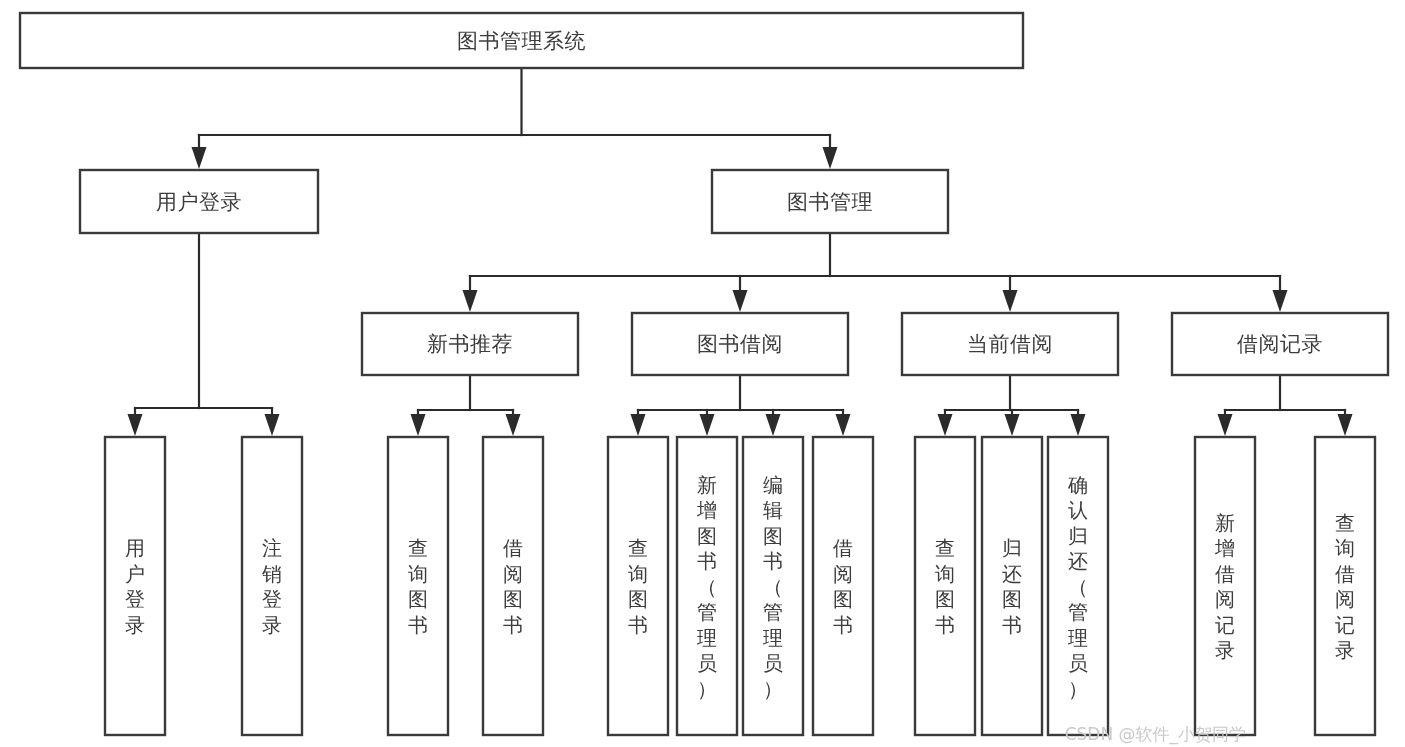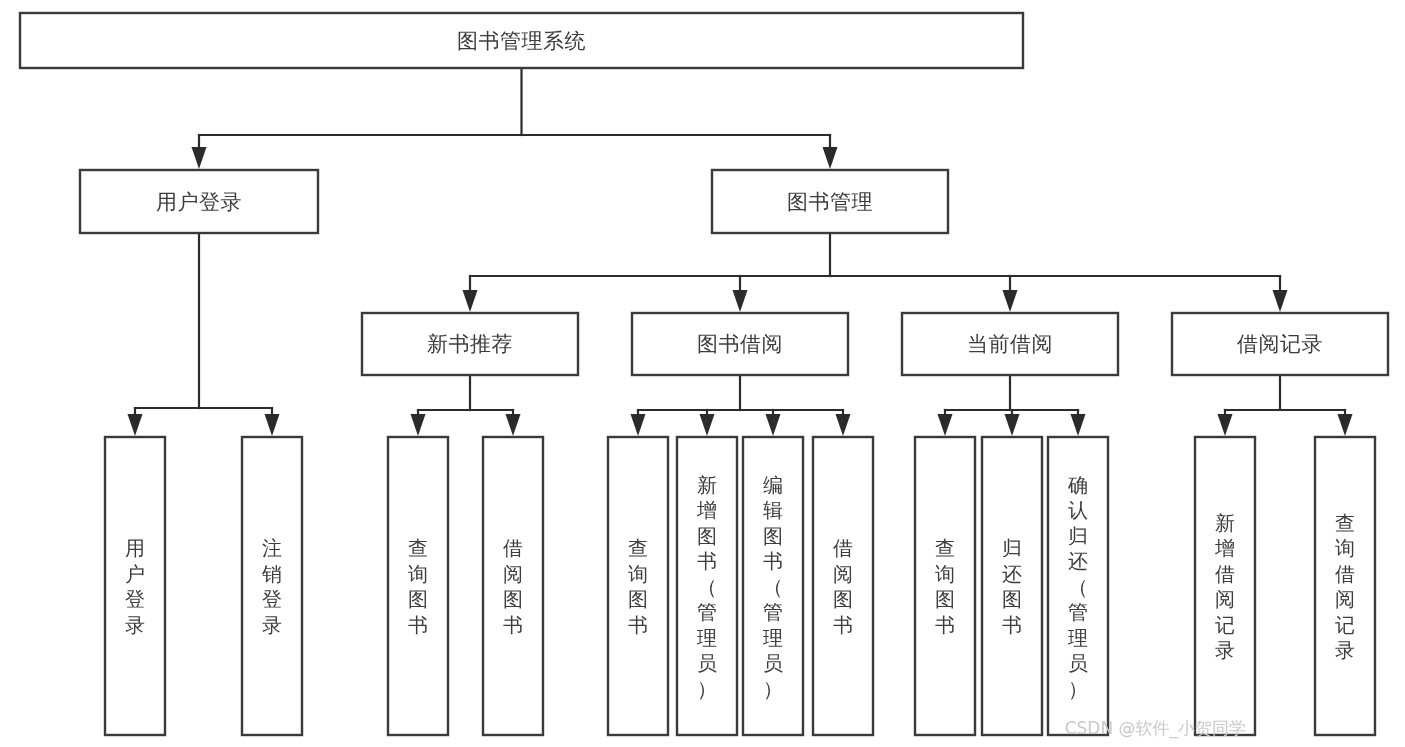--- a/index.html
+++ b/index.html
@@ -59,21 +59,21 @@
   .node-label-v {
     font-family: "DejaVu Sans", "Liberation Sans", sans-serif;
     font-size: 20px;
     fill: #3c3c3c;
     text-anchor: middle;
     letter-spacing: 0px;
   }
   .watermark {
     position: absolute;
     right: 8px;
-    bottom: 7px;
+    bottom: 1px;
     font-family: "DejaVu Sans", "Liberation Sans", sans-serif;
     font-size: 17px;
     color: #c9c9c9;
     white-space: nowrap;
     user-select: none;
   }
 </style>
 </head>
 <body>
 

